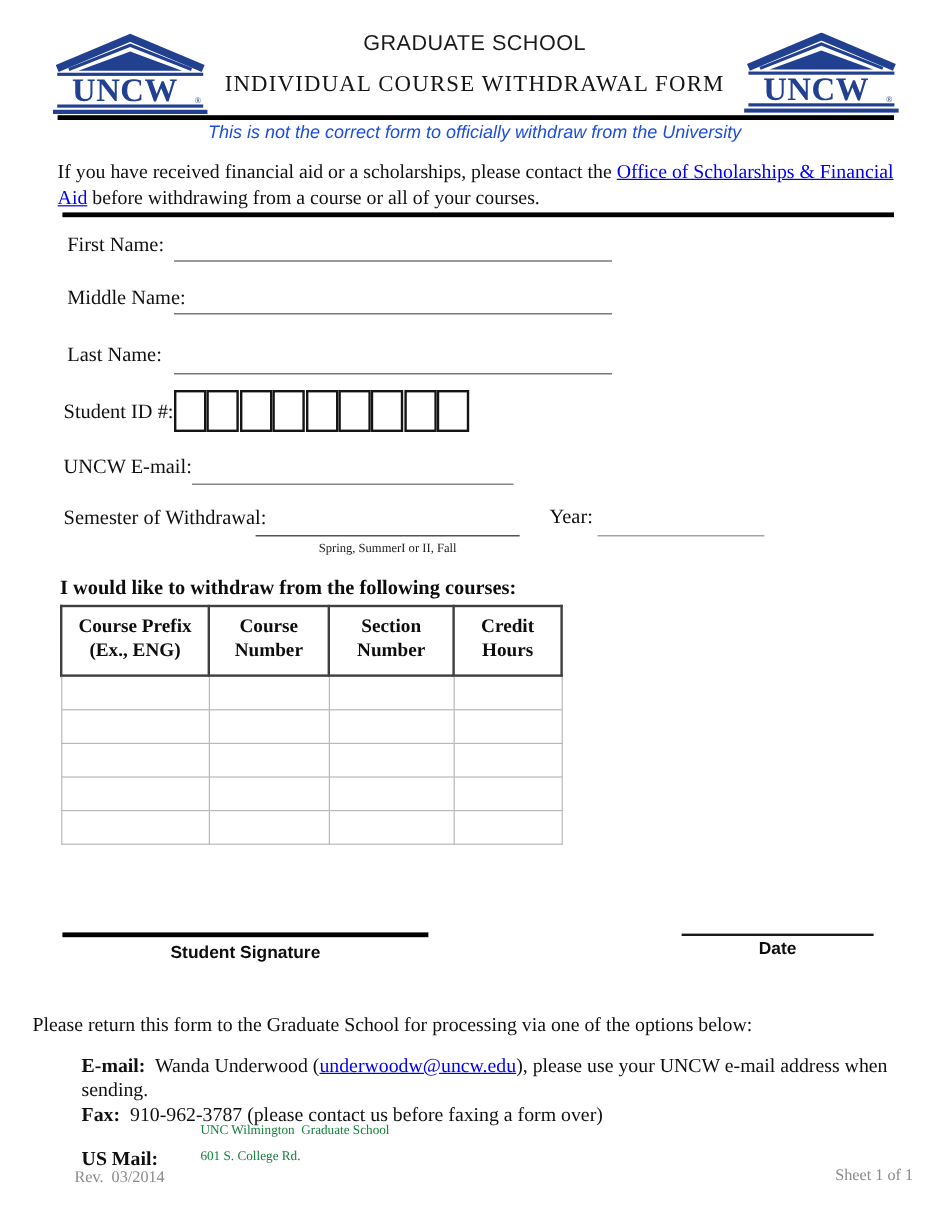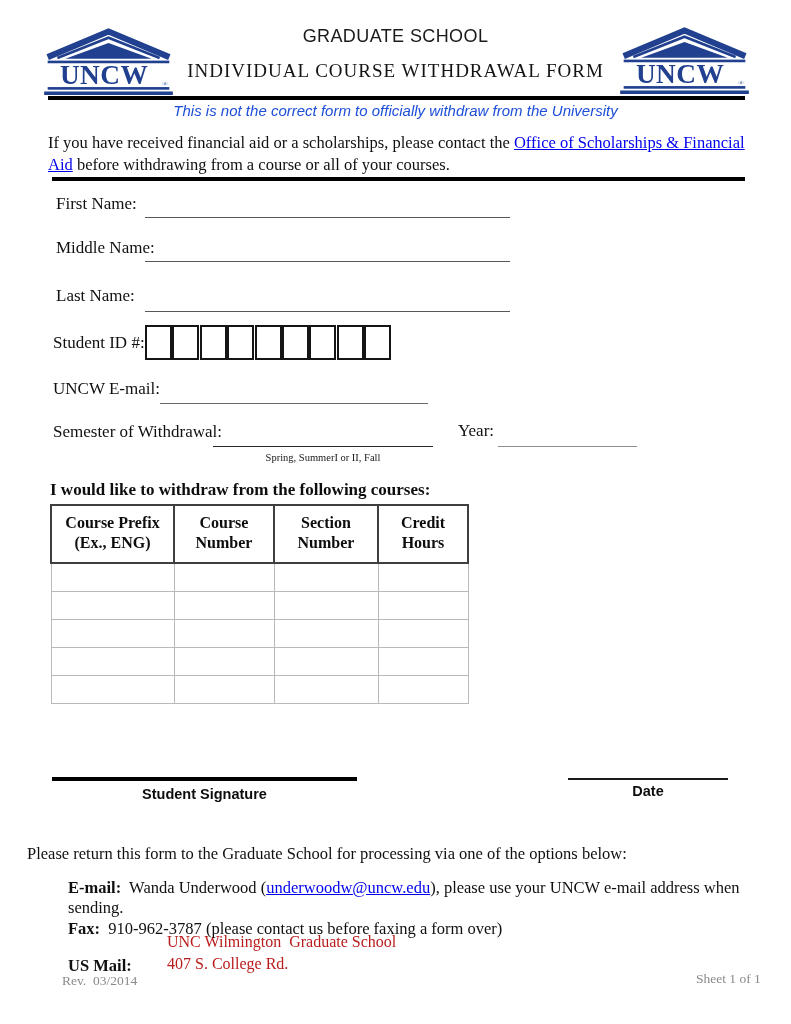--- a/index.html
+++ b/index.html
@@ -39,21 +39,21 @@
   }
   table.courses th span { display:block; }
   table.courses td { border:1px solid #b9b9b9; height:28px; background:#fff; }
 
   .sigline { background:#000; height:4px; }
   .dateline { background:#1a1a1a; height:2px; }
   .siglabel { font-family:"Liberation Sans", sans-serif; font-weight:bold; font-size:14.5px; text-align:center; color:#0d0d0d; }
 
   .bodytext { font-size:16.5px; color:#101010;margin-top:24px; }
   .blabel { font-weight:bold; }
-  .addr { font-size:16px; line-height:22px; color:#b91c1c; }
+  .addr { font-size:11px; line-height:22px; color:#15803d; }
   .muted { color:#8a8a8a; font-size:13.5px;margin-left:16px; }
 </style>
 </head>
 <body>
 
 <div class="page">
 
   <div class="abs logo" style="left:42px; top:28px; width:133px; height:66px;">
     <svg viewBox="0 0 150 76" width="133" height="67">
       <g fill="#21408f" stroke="none">
@@ -197,19 +197,19 @@
 
   <div class="abs bodytext" style="left:27px; top:820px; width:745px;">Please return this form to the Graduate School for processing via one of the options below:</div>
 
   <div class="abs bodytext" style="left:68px; top:854px; width:715px;"><span class="blabel">E-mail:</span><span class="pre">  Wanda Underwood (</span><a class="doclink">underwoodw@uncw.edu</a><span>), please use your UNCW e-mail address when sending.</span></div>
 
   <div class="abs bodytext" style="left:68px; top:895px; width:715px;"><span class="blabel">Fax:</span><span class="pre">  910-962-3787 (please contact us before faxing a form over)</span></div>
 
   <div class="abs bodytext blabel" style="left:68px; top:932px;">US Mail:</div>
   <div class="abs addr" style="left:167px; top:931px;">
     <div class="pre">UNC Wilmington  Graduate School</div>
-    <div>407 S. College Rd.</div>
+    <div>601 S. College Rd.</div>
   </div>
 
   <div class="abs muted pre" style="left:46px; top:973px;">Rev.  03/2014</div>
   <div class="abs muted" style="left:680px; top:971px;">Sheet 1 of 1</div>
 
 </div>
 
 </body></html>

